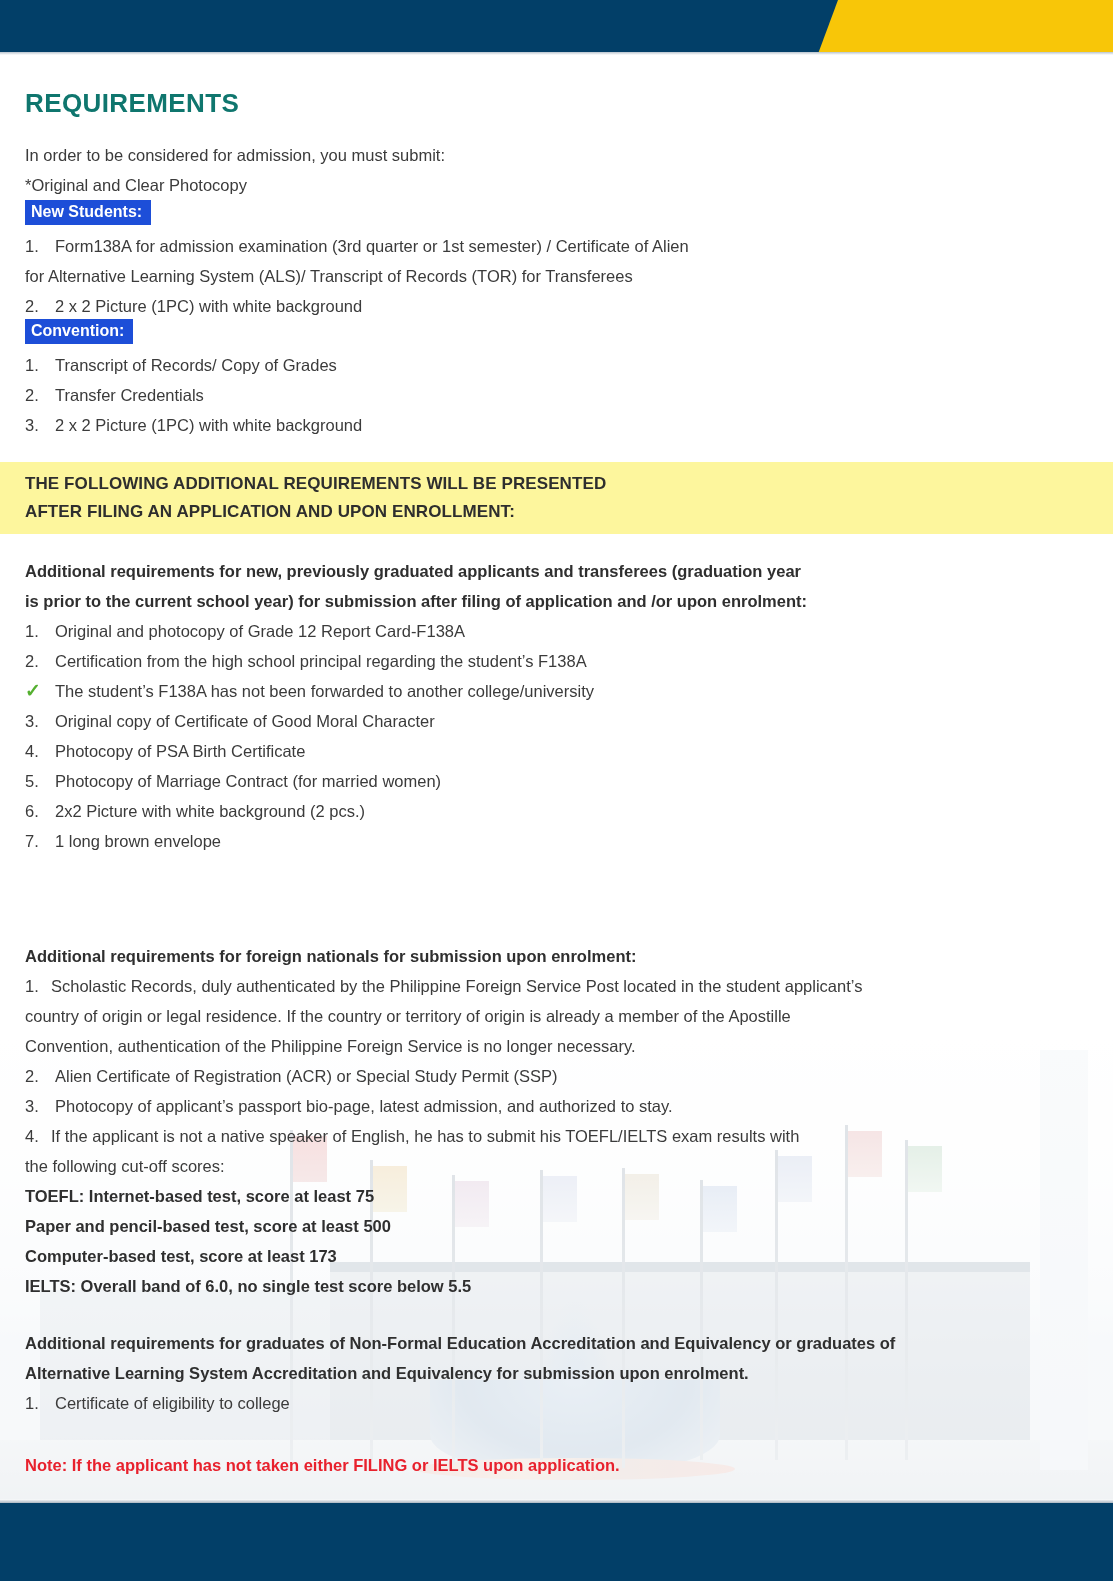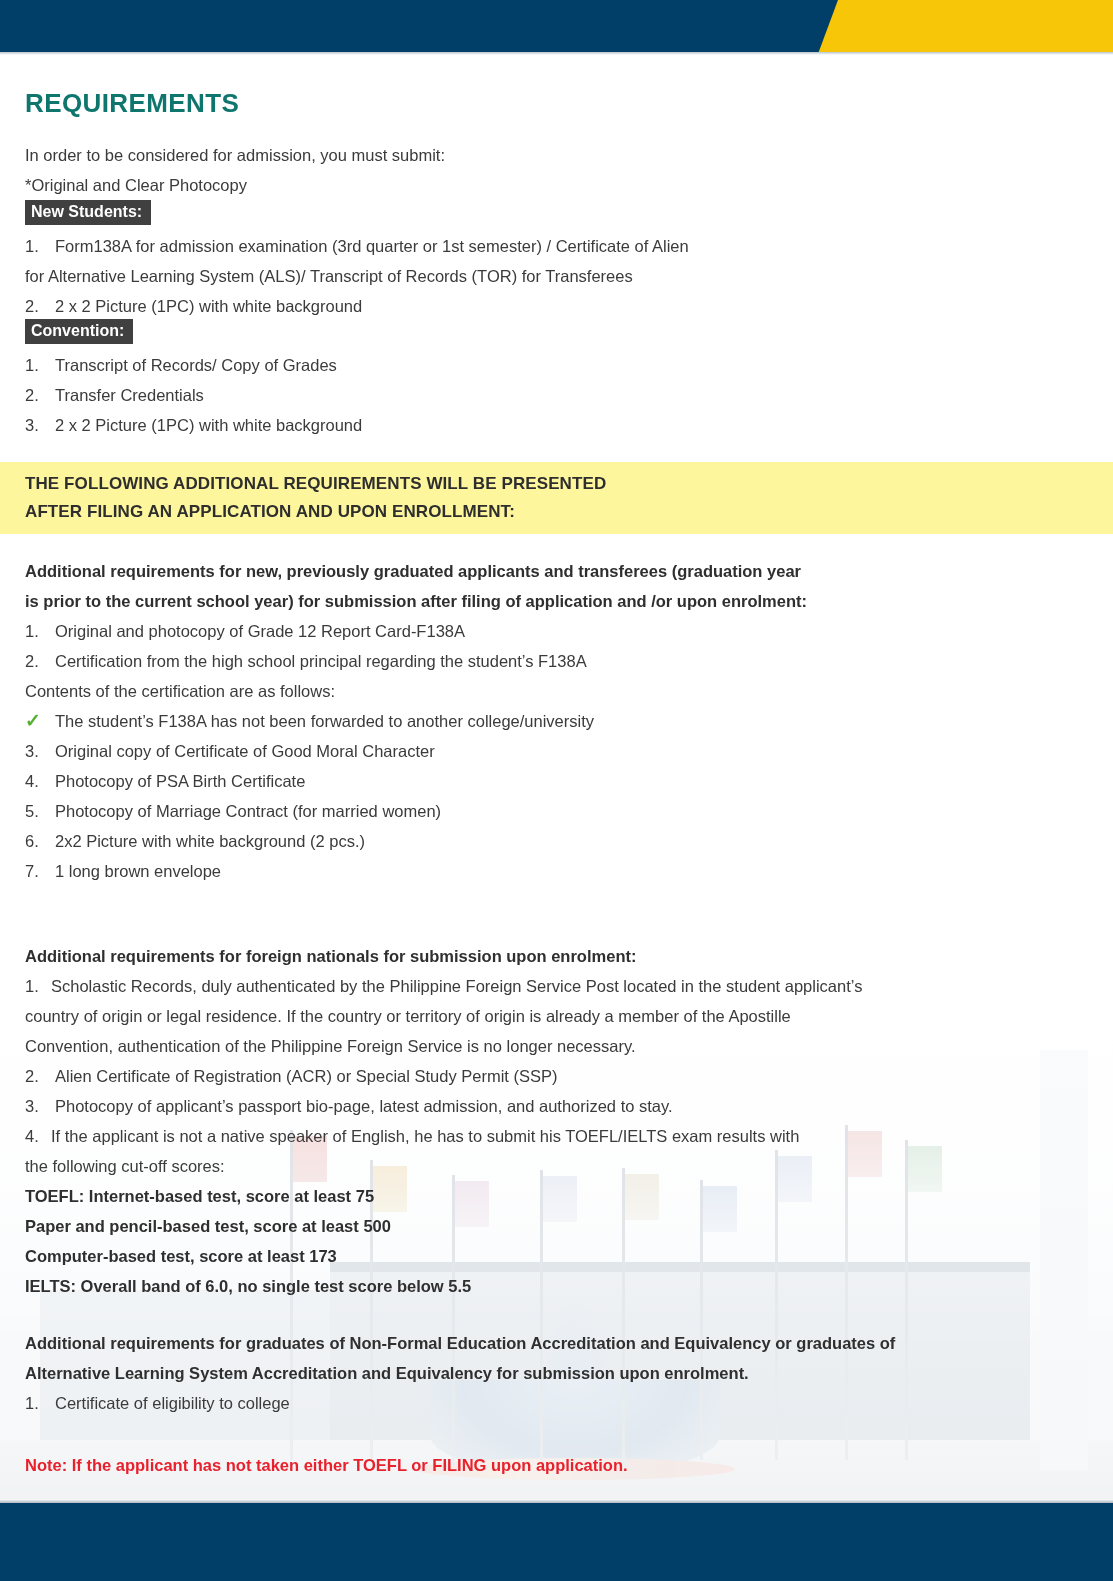--- a/index.html
+++ b/index.html
@@ -136,21 +136,21 @@
   .intro { position: absolute; left: 25px; }
   .line {
     font-size: 16.5px;
     line-height: 30px;
     color: #3b3b3b;
     white-space: nowrap;
   }
 
   .badge {
     display: inline-block;
-    background: #404040;
+    background: #1d4ed8;
     color: #ffffff;
     font-size: 16px;
     font-weight: bold;
     padding: 2px 9px 3px 6px;
     line-height: 20px;
   }
 
   .num-item {
     font-size: 16.5px;
     line-height: 30px;
@@ -320,21 +320,20 @@
 
   <div style="position:absolute; left:25px; top:556px;">
     <div class="para-bold">Additional requirements for new, previously graduated applicants and transferees (graduation year</div>
     <div class="para-bold">is prior to the current school year) for submission after filing of application and /or upon enrolment:</div>
     <div class="num-item">
       <span class="n">1.</span><span>Original and photocopy of Grade 12 Report Card-F138A</span>
     </div>
     <div class="num-item">
       <span class="n">2.</span><span>Certification from the high school principal regarding the student’s F138A</span>
     </div>
-    <div class="line">Contents of the certification are as follows:</div>
     <div class="check-item">
       <span class="chk">✓</span><span>The student’s F138A has not been forwarded to another college/university</span>
     </div>
     <div class="num-item">
       <span class="n">3.</span><span>Original copy of Certificate of Good Moral Character</span>
     </div>
     <div class="num-item">
       <span class="n">4.</span><span>Photocopy of PSA Birth Certificate</span>
     </div>
     <div class="num-item">
@@ -378,17 +377,17 @@
   </div>
 
   <div style="position:absolute; left:25px; top:1328px;">
     <div class="para-bold">Additional requirements for graduates of Non-Formal Education Accreditation and Equivalency or graduates of</div>
     <div class="para-bold">Alternative Learning System Accreditation and Equivalency for submission upon enrolment.</div>
     <div class="num-item">
       <span class="n">1.</span><span>Certificate of eligibility to college</span>
     </div>
   </div>
 
-  <div class="note-red">Note: If the applicant has not taken either TOEFL or FILING upon application.</div>
+  <div class="note-red">Note: If the applicant has not taken either FILING or IELTS upon application.</div>
 </div>
 
 <div class="footer-topline"></div>
 <div class="footer-bar"></div>
 
 </body></html>

